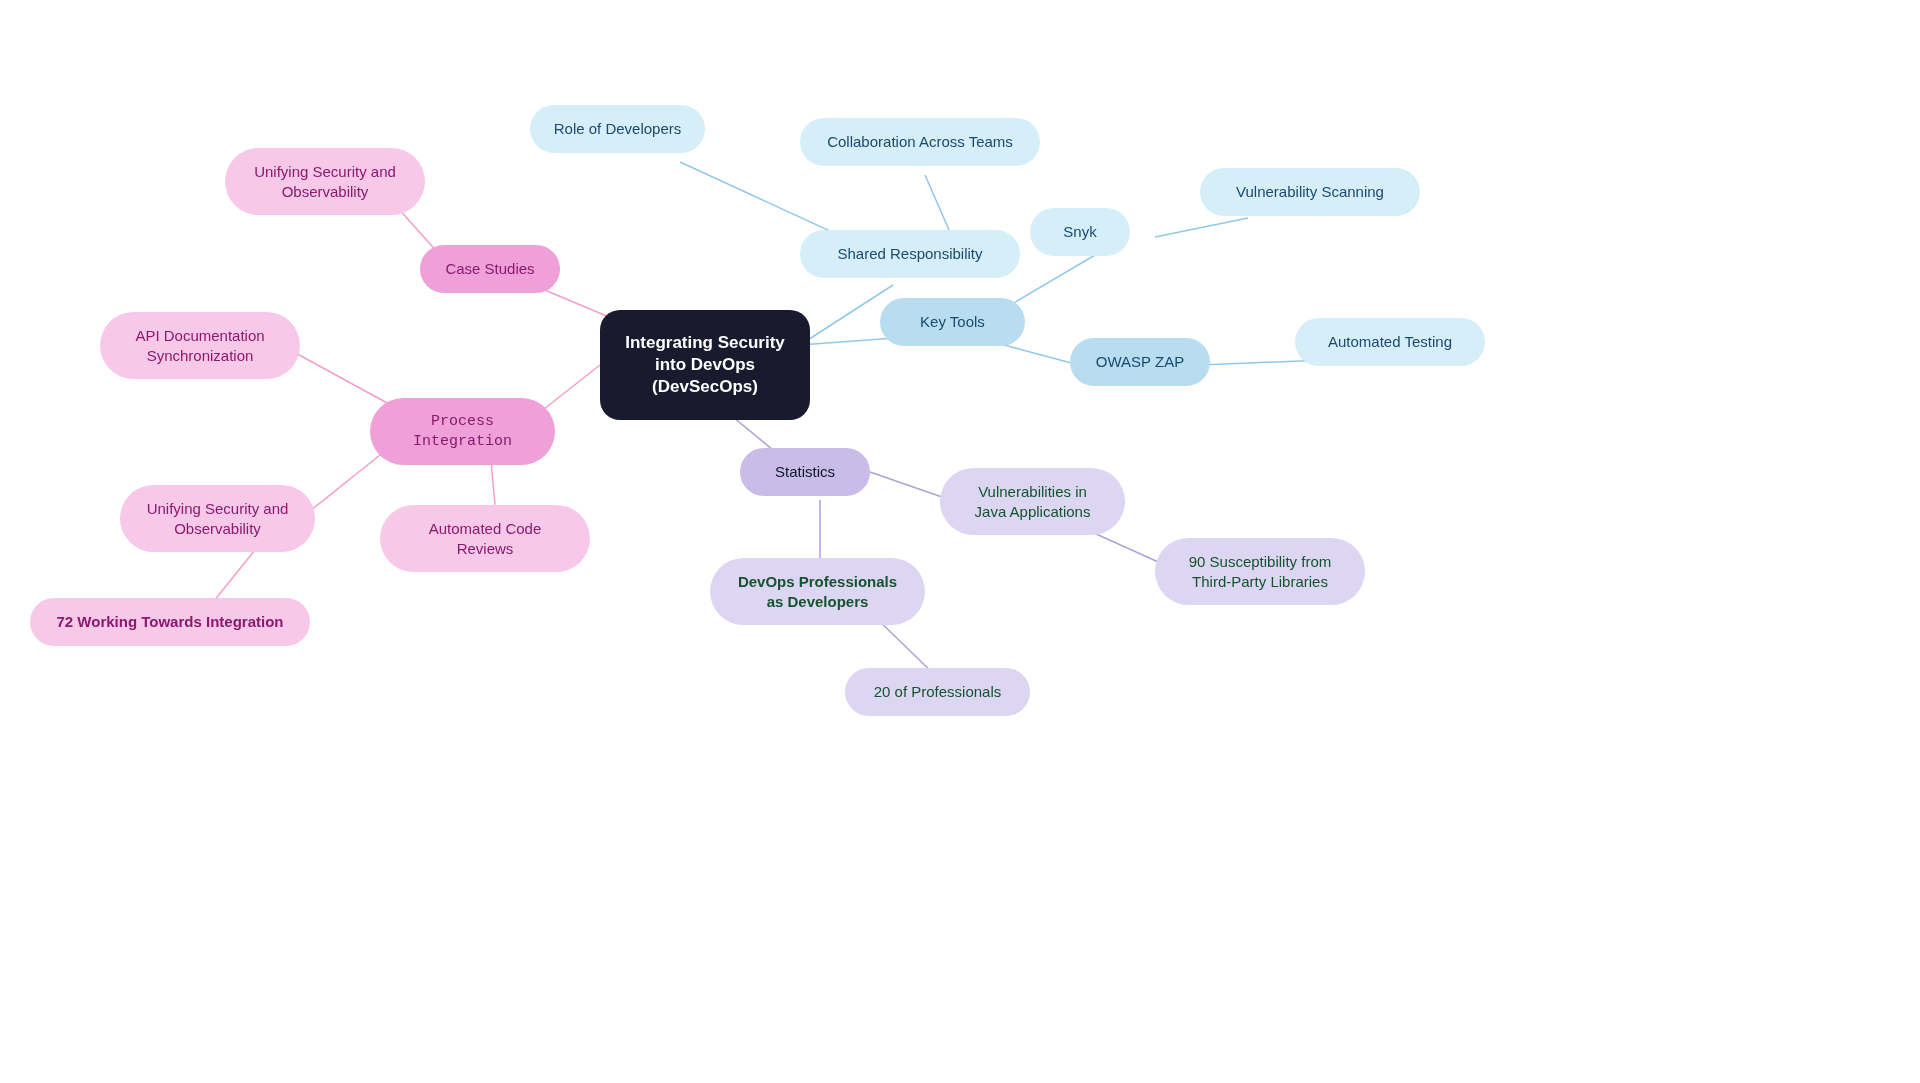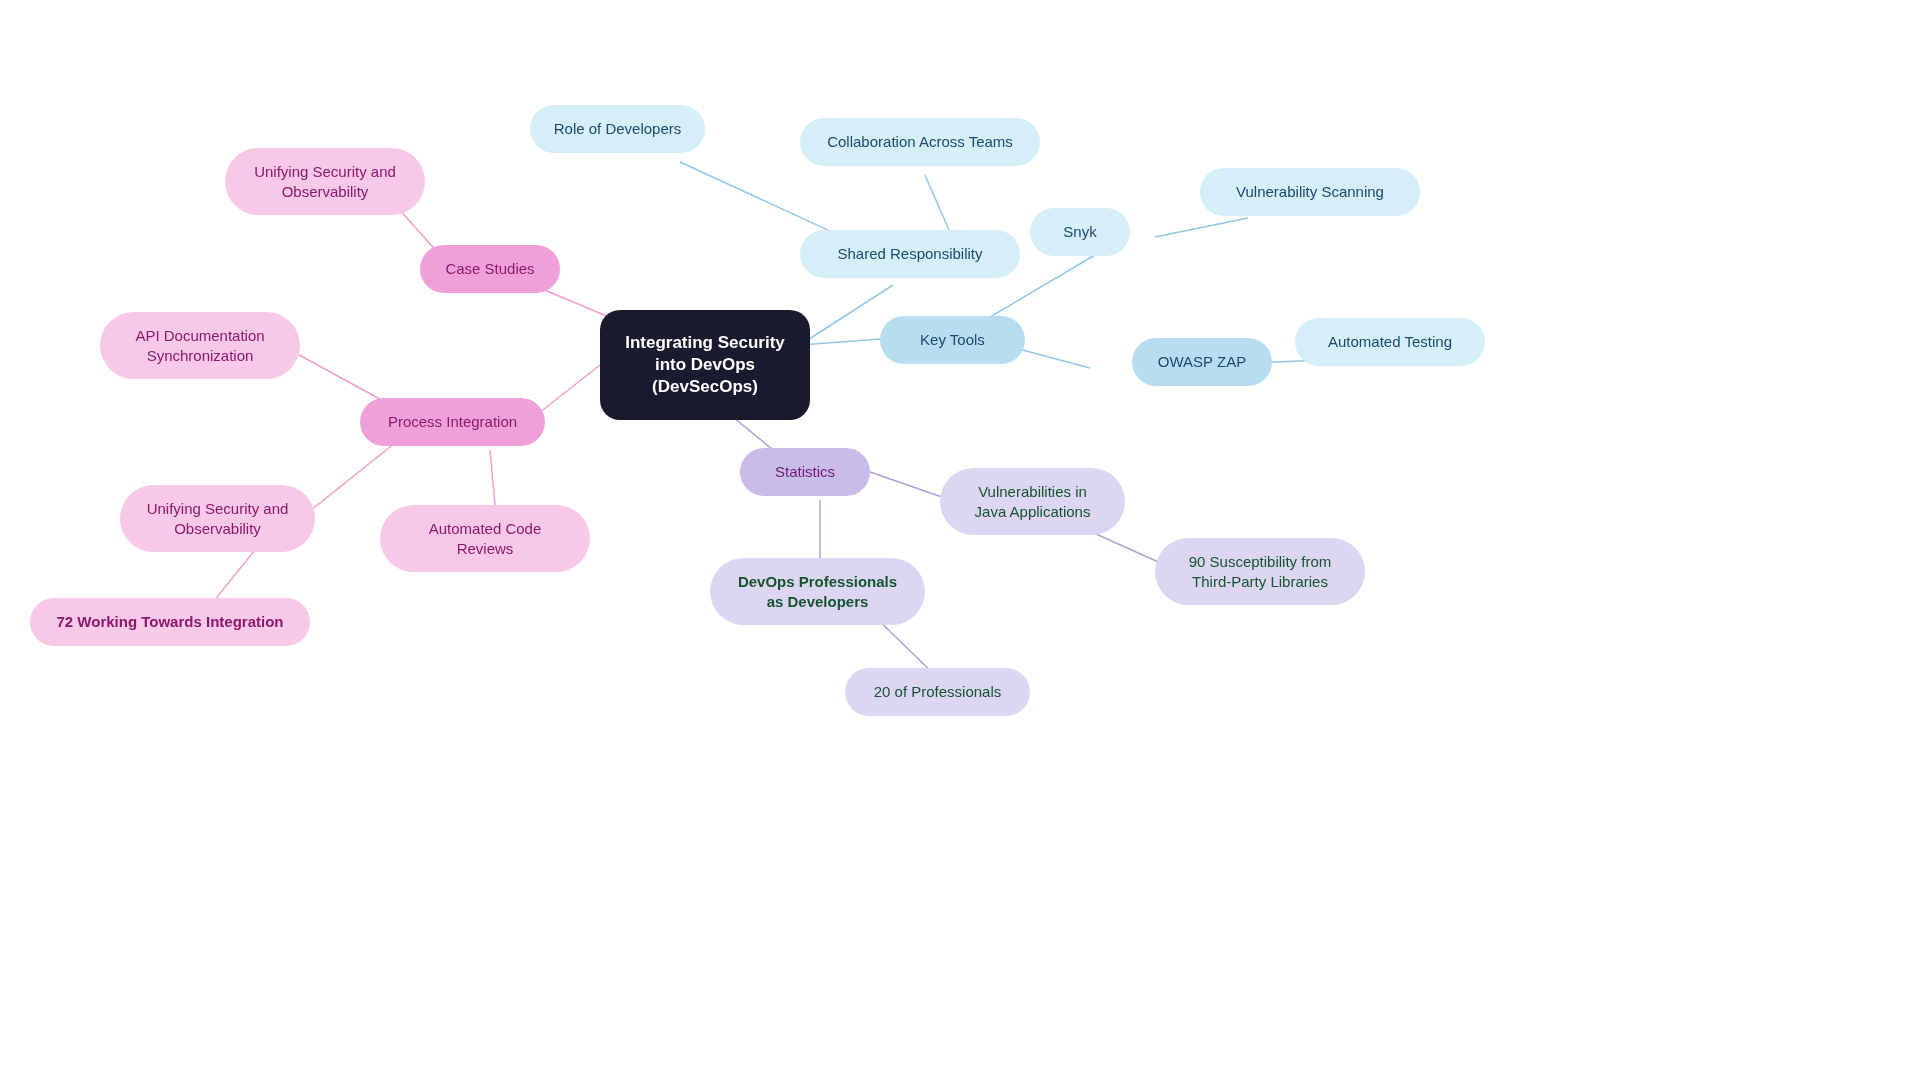--- a/index.html
+++ b/index.html
@@ -50,21 +50,21 @@
     .node-blue-mid {
       background: #b8ddf0;
       color: #1a4a6e;
     }
     .node-purple {
       background: #ddd6f3;
       color: #14532d;
     }
     .node-purple-mid {
       background: #c9bce8;
-      color: #701a75;
+      color: #0f172a;
     }
     .node-pink {
       background: #f8c8e8;
       color: #8a1a6e;
       text-align: center;
     }
     .node-pink-mid {
       background: #f0a0d8;
       color: #8a1a6e;
     }
@@ -117,44 +117,44 @@
 
 <div class="node node-center" style="left:600px; top:310px; width:210px;">Integrating Security into
 DevOps (DevSecOps)</div>
 
 <div class="node node-blue" style="left:800px; top:230px; width:220px;">Shared Responsibility</div>
 
 <div class="node node-blue" style="left:530px; top:105px; width:175px;">Role of Developers</div>
 
 <div class="node node-blue" style="left:800px; top:118px; width:240px;text-align:right;">Collaboration Across Teams</div>
 
-<div class="node node-blue-mid" style="left:880px; top:298px; width:145px;margin-top:18px;">Key Tools</div>
+<div class="node node-blue-mid" style="left:880px; top:298px; width:145px;">Key Tools</div>
 
 <div class="node node-blue" style="left:1030px; top:208px; width:100px;">Snyk</div>
 
-<div class="node node-blue-mid" style="left:1132px; top:338px; width:140px;">OWASP ZAP</div>
+<div class="node node-blue-mid" style="left:1070px; top:338px; width:140px;">OWASP ZAP</div>
 
 <div class="node node-blue" style="left:1200px; top:168px; width:220px;">Vulnerability Scanning</div>
 
 <div class="node node-blue" style="left:1295px; top:318px; width:190px;">Automated Testing</div>
 
 <div class="node node-purple-mid" style="left:740px; top:448px; width:130px;">Statistics</div>
 
 <div class="node node-purple" style="left:940px; top:468px; width:185px;">Vulnerabilities in Java
 Applications</div>
 
 <div class="node node-purple" style="left:1155px; top:538px; width:210px;">90 Susceptibility from
 Third-Party Libraries</div>
 
 <div class="node node-purple" style="left:710px; top:558px; width:215px;font-weight:bold;">DevOps Professionals as
 Developers</div>
 
 <div class="node node-purple" style="left:845px; top:668px; width:185px;">20 of Professionals</div>
 
-<div class="node node-pink-mid" style="left:360px; top:398px; width:185px;">Process Integration</div>
+<div class="node node-pink-mid" style="left:370px; top:398px; width:185px;font-family:Liberation Mono, monospace;">Process Integration</div>
 
 <div class="node node-pink" style="left:100px; top:312px; width:200px;">API Documentation
 Synchronization</div>
 
 <div class="node node-pink" style="left:380px; top:505px; width:210px;">Automated Code Reviews</div>
 
 <div class="node node-pink" style="left:120px; top:485px; width:195px;">Unifying Security and
 Observability</div>
 
 <div class="node node-pink" style="left:30px; top:598px; width:280px;font-weight:bold;">72 Working Towards Integration</div>

